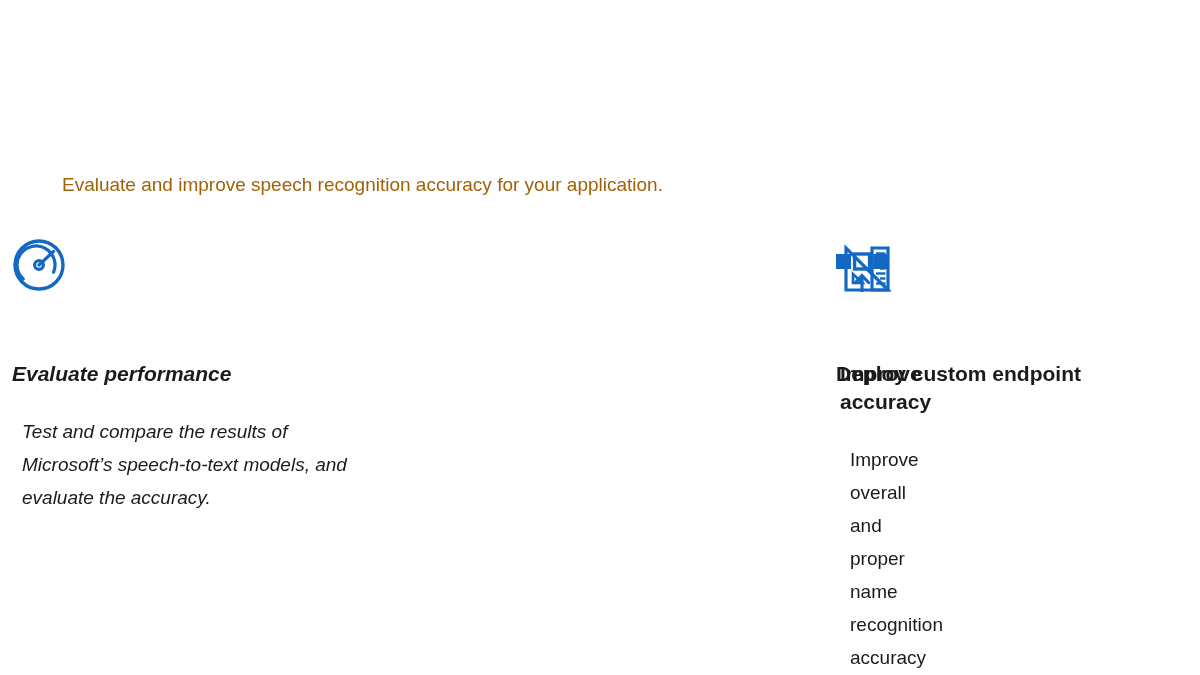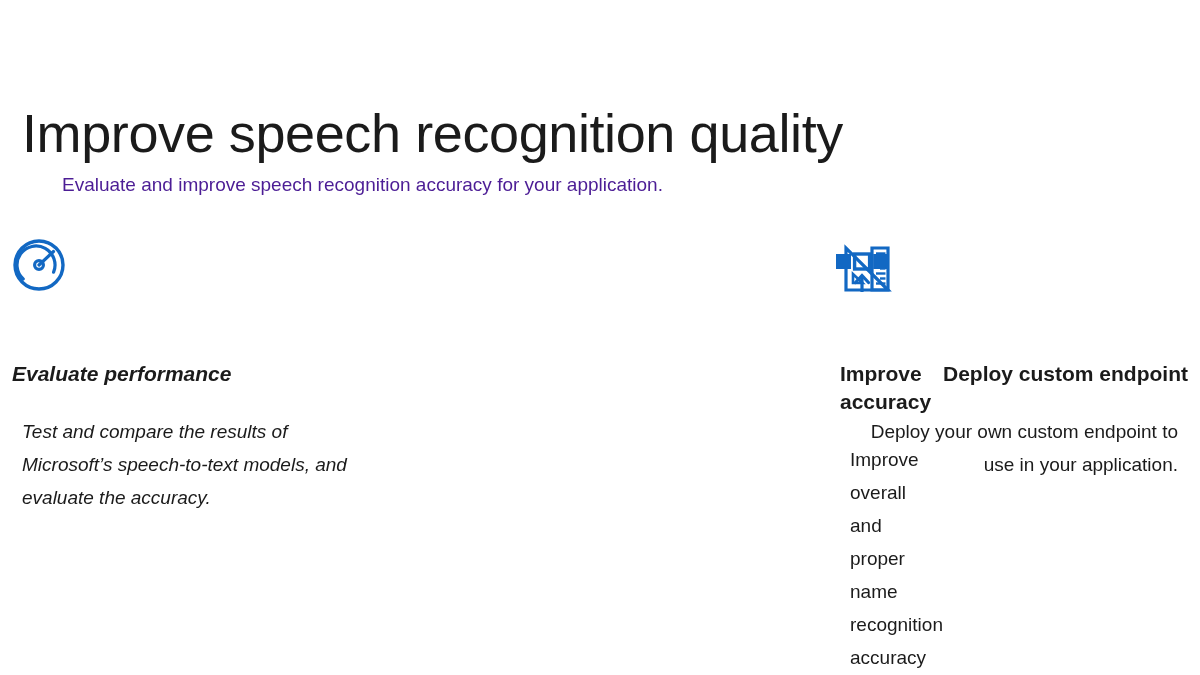--- a/index.html
+++ b/index.html
@@ -36,21 +36,21 @@
     white-space: nowrap;
   }
 
   .hero-subtitle {
     position: absolute;
     left: 62px;
     top: 152px;
     font-size: 19px;
     font-weight: 400;
     line-height: 28px;
-    color: #4c1d95;
+    color: #a16207;
     white-space: nowrap;
   }
 
   
   .columns {
     position: absolute;
     left: 0;
     top: 236px;
     width: 1200px;
     display: flex;
@@ -62,21 +62,21 @@
   }
   .column.col-0 { width: 414px; padding-left: 6px; padding-right: 34px; }
   .column.col-1 { width: 416px; padding-left: 420px; padding-right: 0; }
   .column.col-2 { width: 370px; padding-left: 0; padding-right: 8px; }
 
   
   .columns { display: block; }
   .column { position: absolute; top: 0; padding: 0; }
   .column.col-0 { left: 6px;   width: 392px; font-style: italic; }
   .column.col-1 { left: 420px; width: 330px; }
-  .column.col-2 { left: 836px; width: 360px; text-align: right; }
+  .column.col-2 { left: 836px; width: 360px; }
 
   .icon-wrap {
     height: 70px;
     display: block;
   }
   .icon-wrap svg { display: block; }
 
   .card-title {
     margin: 0;
     font-size: 21px;
@@ -93,21 +93,20 @@
     font-weight: 400;
     line-height: 33px;
     color: #1b1b1b;
   }
 </style>
 </head>
 <body>
 
 <div class="page">
 
-  <h1 class="hero-title">Improve speech recognition quality</h1>
 
   <p class="hero-subtitle">Evaluate and improve speech recognition accuracy for your application.</p>
 
   <div class="columns">
 
     <div class="column col-0">
       <div class="icon-wrap">
         <svg width="56" height="56" viewBox="0 0 56 56" aria-hidden="true">
           <circle cx="27" cy="29" r="24" fill="none" stroke="#1268C3" stroke-width="3.4"></circle>
           <path d="M 11.2 43.0 A 19 19 0 1 1 41.6 36.2" fill="none" stroke="#1268C3" stroke-width="3.2" stroke-linecap="round"></path>
@@ -150,17 +149,16 @@
 
           <rect x="0" y="18" width="15" height="15" fill="#1268C3"></rect>
           <rect x="18.6" y="18" width="15" height="15" fill="none" stroke="#1268C3" stroke-width="3.4"></rect>
           <rect x="37.2" y="18" width="15" height="15" fill="#1268C3"></rect>
 
           <line x1="26" y1="56" x2="26" y2="40" stroke="#1268C3" stroke-width="3.2" stroke-linecap="butt"></line>
           <path d="M 19.5 46.5 L 26 39.5 L 32.5 46.5" fill="none" stroke="#1268C3" stroke-width="3.2" stroke-linecap="round" stroke-linejoin="miter"></path>
         </svg>
       </div>
       <h2 class="card-title">Deploy custom endpoint</h2>
-      <p class="card-body">Deploy your own custom endpoint to use in your application.</p>
     </div>
 
   </div>
 </div>
 
 </body></html>

